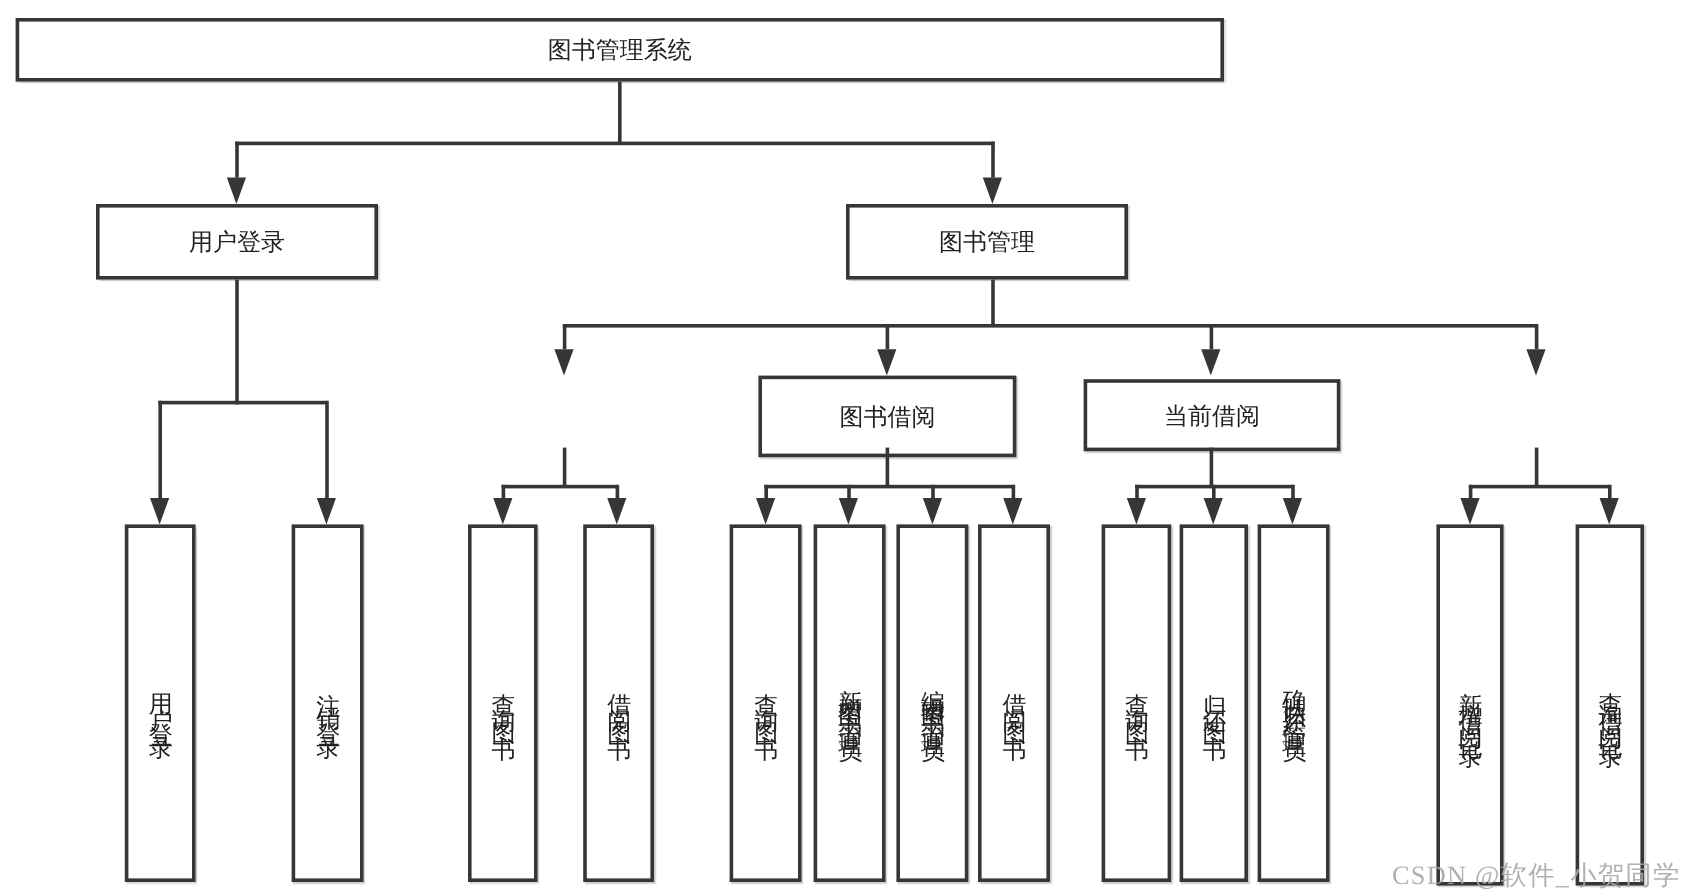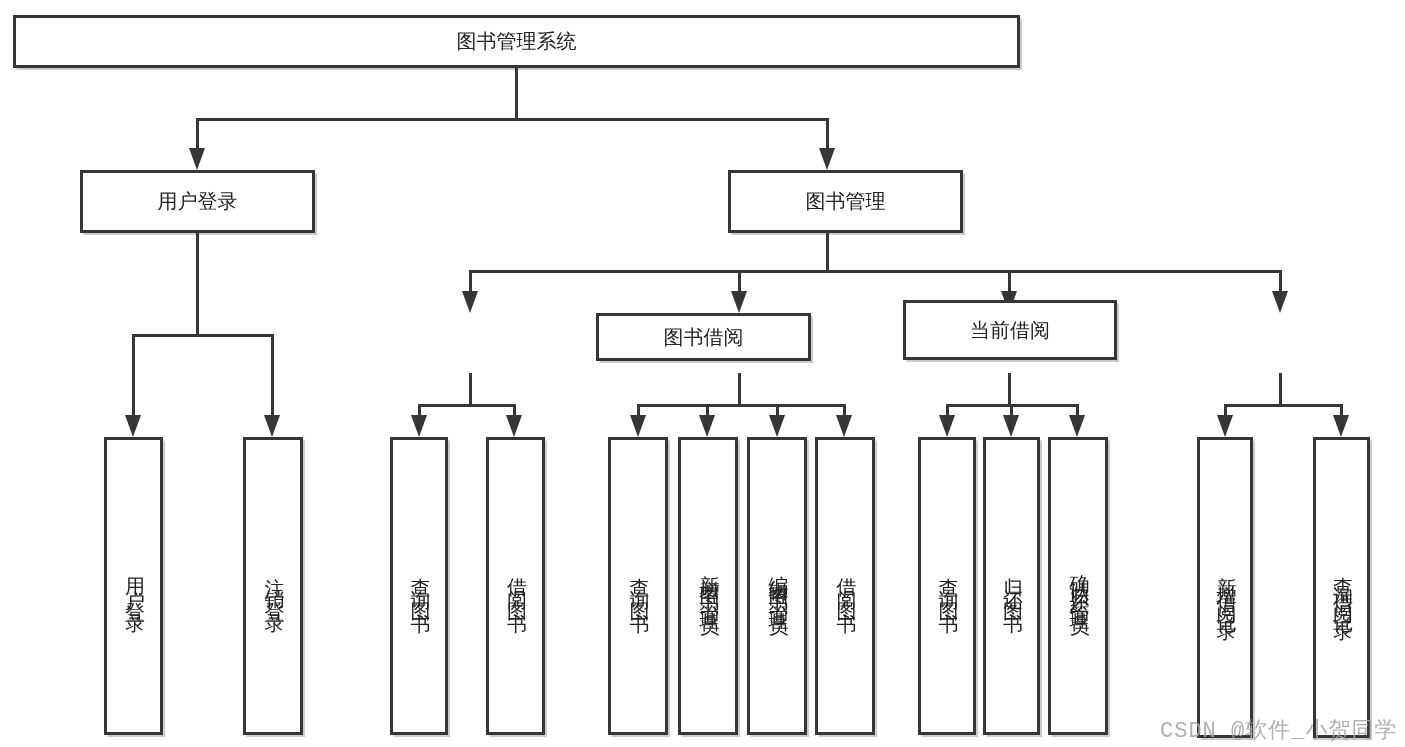--- a/index.html
+++ b/index.html
@@ -1,20 +1,20 @@
 <!DOCTYPE html>
 <html><head>
 <meta charset="utf-8">
 <style>
   html,body{margin:0;padding:0;background:#ffffff;}
   #canvas{
     position:relative;
     width:1405px;height:747px;
     background:#ffffff;
-    font-family:Liberation Mono, monospace;
+    font-family:Liberation Serif, serif;
     overflow:hidden;
   }
   
   .n{
     position:absolute;box-sizing:border-box;
     border:3px solid #363636;background:#ffffff;
     display:flex;align-items:center;justify-content:center;
     font-size:20px;color:#222222;
     box-shadow:1.5px 1.5px 1px rgba(110,110,110,.35);
     white-space:nowrap;
@@ -52,42 +52,42 @@
   <div class="n" style="left:13px;top:15px;width:1007px;height:53px">图书管理系统</div>
 
   <div class="vl" style="left:515px;top:68px;height:52px"></div>
   <div class="hl" style="left:196px;top:118px;width:633px"></div>
   <div class="vl" style="left:196px;top:118px;height:30px"></div>
   <div class="ar" style="left:189px;top:148px"></div>
   <div class="vl" style="left:826px;top:118px;height:30px"></div>
   <div class="ar" style="left:819px;top:148px"></div>
 
   <div class="n" style="left:80px;top:170px;width:235px;height:63px">用户登录</div>
-  <div class="n" style="left:728px;top:170px;width:235px;height:63px">图书管理</div>
+  <div class="n" style="left:705px;top:170px;width:235px;height:63px">图书管理</div>
 
   <div class="vl" style="left:196px;top:233px;height:104px"></div>
   <div class="hl" style="left:132px;top:334px;width:141px"></div>
   <div class="vl" style="left:132px;top:334px;height:81px"></div>
   <div class="ar" style="left:125px;top:415px"></div>
   <div class="vl" style="left:271px;top:334px;height:81px"></div>
   <div class="ar" style="left:264px;top:415px"></div>
 
   <div class="vl" style="left:826px;top:233px;height:39px"></div>
   <div class="hl" style="left:469px;top:270px;width:812px"></div>
   <div class="vl" style="left:469px;top:270px;height:21px"></div>
   <div class="ar" style="left:462px;top:291px"></div>
   <div class="vl" style="left:738px;top:270px;height:21px"></div>
   <div class="ar" style="left:731px;top:291px"></div>
   <div class="vl" style="left:1008px;top:270px;height:21px"></div>
   <div class="ar" style="left:1001px;top:291px"></div>
   <div class="vl" style="left:1279px;top:270px;height:21px"></div>
   <div class="ar" style="left:1272px;top:291px"></div>
 
-  <div class="n" style="left:596px;top:313px;width:215px;height:48px">图书借阅</div>
-  <div class="n" style="left:903px;top:300px;width:214px;height:60px">当前借阅</div>
+  <div class="n" style="left:632px;top:313px;width:215px;height:68px">图书借阅</div>
+  <div class="n" style="left:903px;top:316px;width:214px;height:60px">当前借阅</div>
 
   <div class="vl" style="left:469px;top:373px;height:33px"></div>
   <div class="hl" style="left:418px;top:404px;width:97px"></div>
   <div class="vl" style="left:418px;top:404px;height:11px"></div>
   <div class="ar" style="left:411px;top:415px"></div>
   <div class="vl" style="left:513px;top:404px;height:11px"></div>
   <div class="ar" style="left:506px;top:415px"></div>
 
   <div class="vl" style="left:738px;top:373px;height:33px"></div>
   <div class="hl" style="left:637px;top:404px;width:208px"></div>

